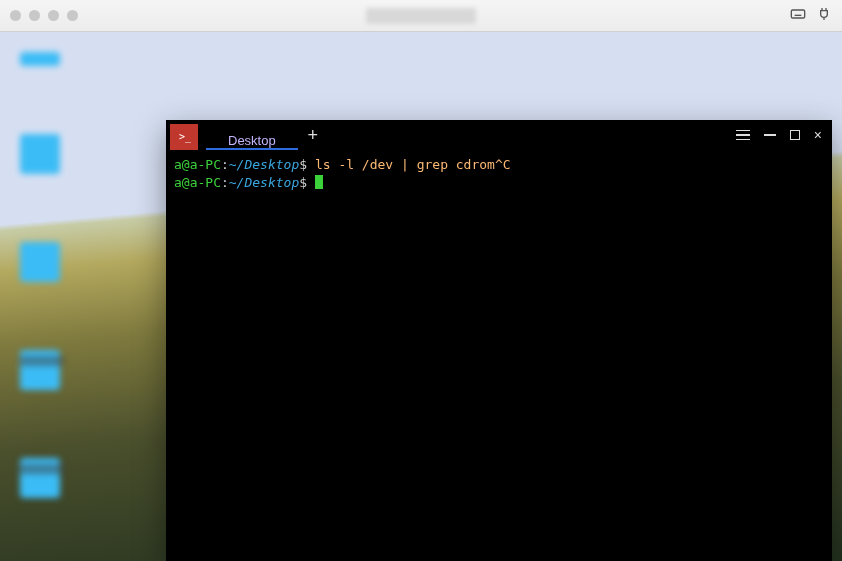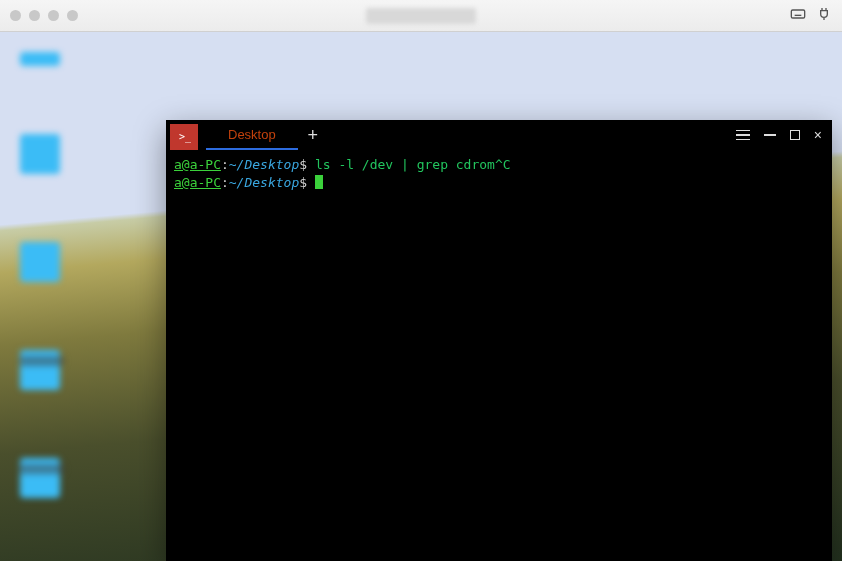--- a/index.html
+++ b/index.html
@@ -66,23 +66,23 @@
     display:flex; align-items:stretch;
     color:#ddd;
     font-size:13px;
   }
   .term-app-icon {
     width:28px; display:flex; align-items:center; justify-content:center;
     background:#c0372d; margin:4px 0 0 4px;
   }
   .term-app-icon svg{ width:16px; height:16px; }
   .term-tab {
-    display:flex; align-items:center; padding:0 22px;
+    display:flex; align-items:flex-end; padding:0 22px;
     border-bottom:2px solid #2d6cdf;
-    color:#c2410c;
+    color:#c4b5fd;
     margin-left:8px;
   }
   .term-newtab {
     width:30px; display:flex; align-items:center; justify-content:center;
     color:#ddd; font-size:18px; cursor:pointer;
   }
   .term-spacer{ flex:1; }
   .term-ctrls { display:flex; align-items:center; gap:14px; padding:0 10px; color:#ddd; }
   .term-ctrls span, .term-ctrls svg { cursor:pointer; }
   .term-ctrls .sq { width:10px; height:10px; border:1px solid #ddd; display:inline-block; }
@@ -93,24 +93,24 @@
 
   .term-body {
     flex:1;
     padding:6px 8px;
     font-family: "DejaVu Sans Mono", Menlo, Consolas, monospace;
     font-size:13px;
     line-height:18px;
     color:#cfcfcf;
     white-space:pre;
   }
-  .p-user{ color:#3bd13b;text-decoration:underline; }
+  .p-user{ color:#3bd13b; }
   .p-sep{ color:#cfcfcf; }
   .p-path{ color:#3aa7e0;font-style:italic; }
-  .p-cmd{ color:#22c55e; }
+  .p-cmd{ color:#fdba74; }
   .cursor {
     display:inline-block; width:8px; height:14px;
     background:#3bd13b; vertical-align:-2px;
   }
 </style>
 </head>
 <body>
 
 <div class="os-titlebar">
   <div class="traffic-dots">

